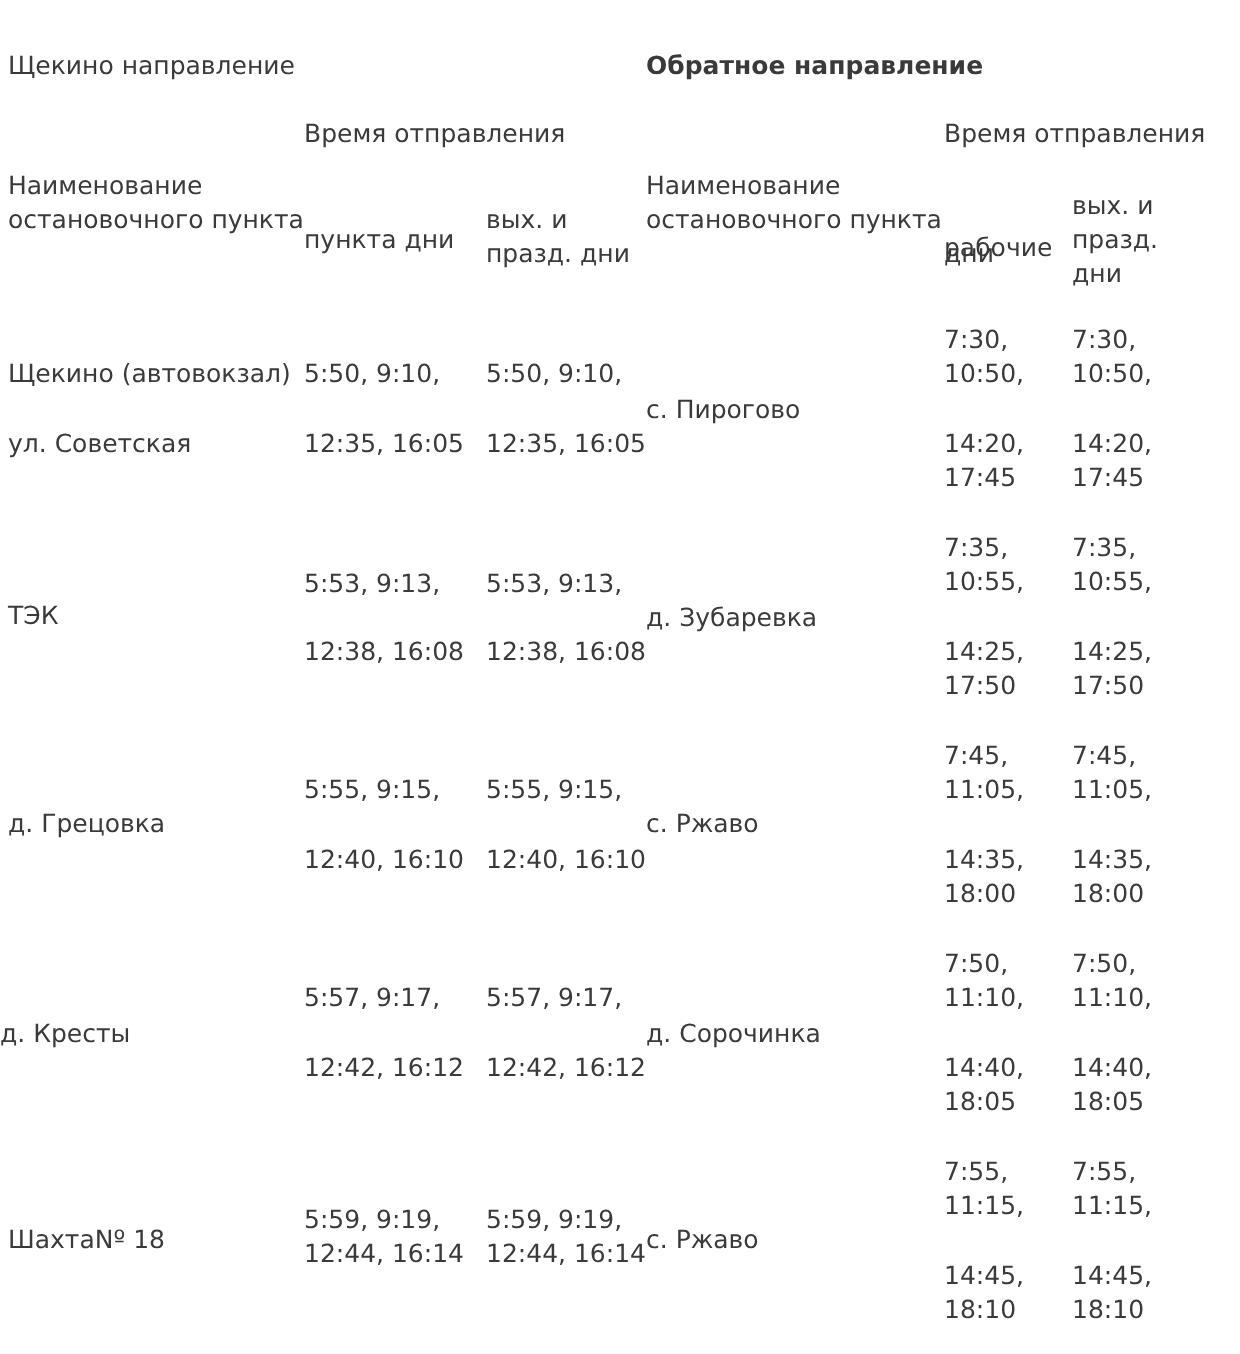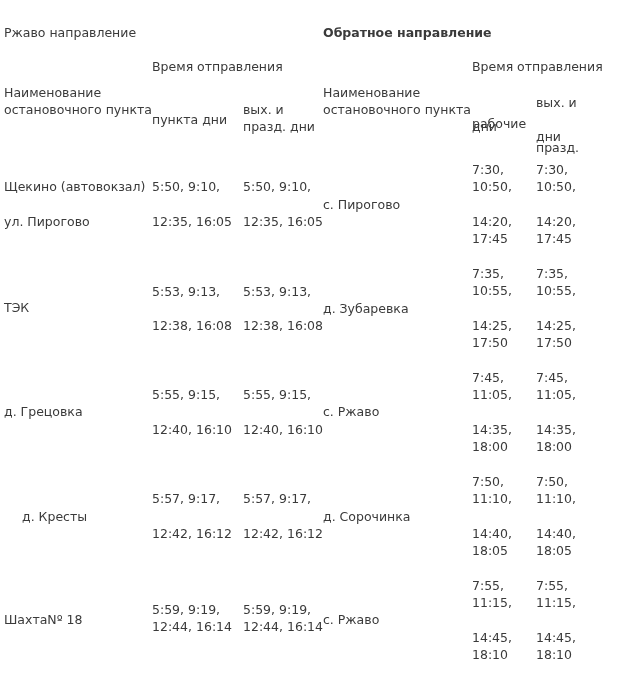--- a/index.html
+++ b/index.html
@@ -3,41 +3,41 @@
 <meta charset="utf-8">
 <style>
   html, body { margin:0; padding:0; background:#ffffff; }
   body { width:620px; height:677px; position:relative; overflow:hidden;
          font-family:"DejaVu Sans", sans-serif; font-size:12.5px; color:#3a3a3a; }
   .abs { position:absolute; white-space:nowrap; line-height:17px; }
 </style>
 </head>
 <body>
 
-<div class="abs" style="left:4px;top:24px;">Ржаво направление</div>
+<div class="abs" style="left:4px;top:24px;">Щекино направление</div>
 <div class="abs" style="left:152px;top:58px;">Время отправления</div>
 <div class="abs" style="left:4px;top:84px;">Наименование</div>
 <div class="abs" style="left:4px;top:101px;">остановочного пункта</div>
 <div class="abs" style="left:152px;top:111px;">пункта дни</div>
 <div class="abs" style="left:243px;top:101px;">вых. и</div>
 <div class="abs" style="left:243px;top:118px;">празд. дни</div>
 
 <div class="abs" style="left:323px;top:24px;font-weight:bold;">Обратное направление</div>
 <div class="abs" style="left:472px;top:58px;">Время отправления</div>
 <div class="abs" style="left:323px;top:84px;">Наименование</div>
 <div class="abs" style="left:323px;top:101px;">остановочного пункта</div>
 <div class="abs" style="left:472px;top:115px;">рабочие</div>
 <div class="abs" style="left:472px;top:118px;">дни</div>
 <div class="abs" style="left:536px;top:94px;">вых. и</div>
-<div class="abs" style="left:536px;top:111px;margin-top:28px;">празд.</div>
+<div class="abs" style="left:536px;top:111px;">празд.</div>
 <div class="abs" style="left:536px;top:128px;">дни</div>
 
 <div>
   <div class="abs" style="left:4px;top:178px;">Щекино (автовокзал)</div>
-  <div class="abs" style="left:4px;top:213px;">ул. Пирогово</div>
+  <div class="abs" style="left:4px;top:213px;">ул. Советская</div>
   <div class="abs" style="left:152px;top:178px;">5:50, 9:10,</div>
   <div class="abs" style="left:152px;top:213px;">12:35, 16:05</div>
   <div class="abs" style="left:243px;top:178px;">5:50, 9:10,</div>
   <div class="abs" style="left:243px;top:213px;">12:35, 16:05</div>
   <div class="abs" style="left:323px;top:196px;">с. Пирогово</div>
   <div class="abs" style="left:472px;top:161px;">7:30,</div>
   <div class="abs" style="left:472px;top:178px;">10:50,</div>
   <div class="abs" style="left:472px;top:213px;">14:20,</div>
   <div class="abs" style="left:472px;top:230px;">17:45</div>
   <div class="abs" style="left:536px;top:161px;">7:30,</div>
@@ -74,21 +74,21 @@
   <div class="abs" style="left:472px;top:386px;">11:05,</div>
   <div class="abs" style="left:472px;top:421px;">14:35,</div>
   <div class="abs" style="left:472px;top:438px;">18:00</div>
   <div class="abs" style="left:536px;top:369px;">7:45,</div>
   <div class="abs" style="left:536px;top:386px;">11:05,</div>
   <div class="abs" style="left:536px;top:421px;">14:35,</div>
   <div class="abs" style="left:536px;top:438px;">18:00</div>
 </div>
 
 <div>
-  <div class="abs" style="left:22px;top:508px;text-align:right;">д. Кресты</div>
+  <div class="abs" style="left:0;top:508px;text-align:right;">д. Кресты</div>
   <div class="abs" style="left:152px;top:490px;">5:57, 9:17,</div>
   <div class="abs" style="left:152px;top:525px;">12:42, 16:12</div>
   <div class="abs" style="left:243px;top:490px;">5:57, 9:17,</div>
   <div class="abs" style="left:243px;top:525px;">12:42, 16:12</div>
   <div class="abs" style="left:323px;top:508px;">д. Сорочинка</div>
   <div class="abs" style="left:472px;top:473px;">7:50,</div>
   <div class="abs" style="left:472px;top:490px;">11:10,</div>
   <div class="abs" style="left:472px;top:525px;">14:40,</div>
   <div class="abs" style="left:472px;top:542px;">18:05</div>
   <div class="abs" style="left:536px;top:473px;">7:50,</div>

